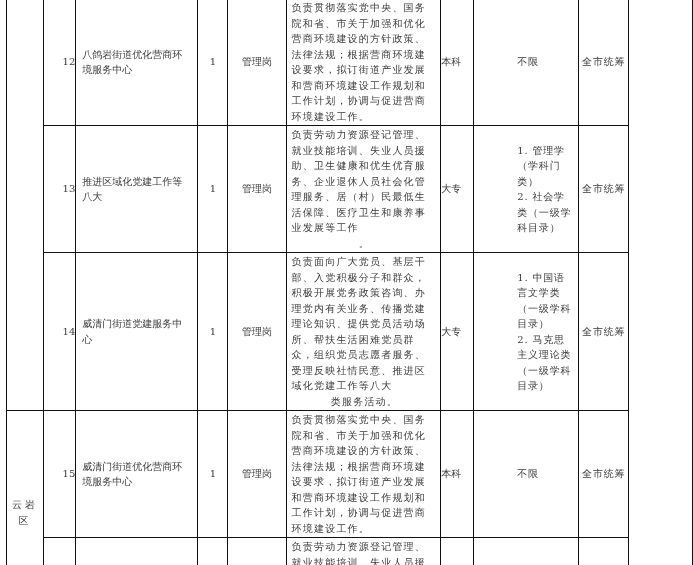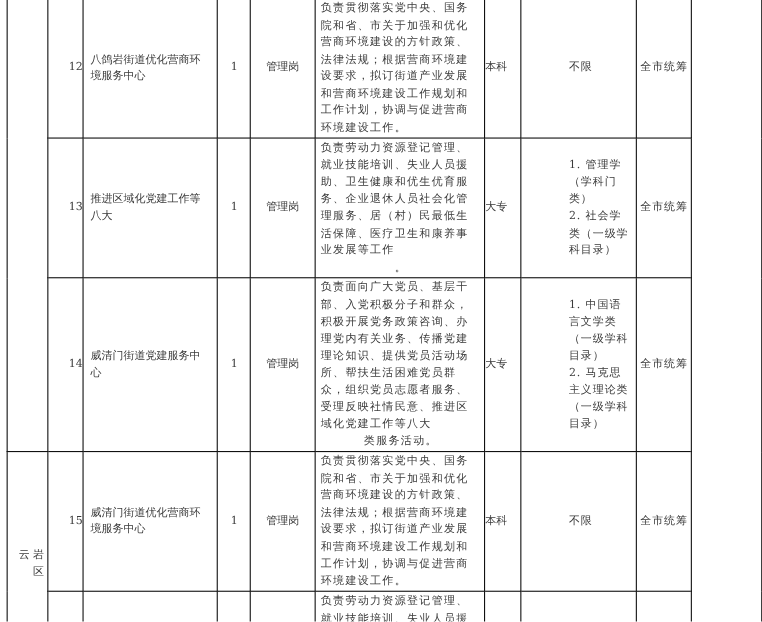--- a/index.html
+++ b/index.html
@@ -14,21 +14,21 @@
     .c-unit { width: 113px; text-align: left; padding: 0 6px !important; }
     .c-num { width: 30px; text-align: center; }
     .c-type { width: 59px; text-align: center; }
     .c-desc { width: 150px; text-align: left; padding: 1px 3px 1px 5px !important;
               letter-spacing: 1.2px; font-size: 10px; line-height: 15.7px; }
     .c-edu { width: 33px; text-align: left; }
     .c-major { width: 96px; text-align: left; padding: 0 6px 0 3px !important;
                font-size: 10px; line-height: 14.5px; letter-spacing: 0.8px; }
     .c-scope { width: 51px; text-align: center; letter-spacing: 0.8px; }
     .c-note { width: 65px; }
-    .dist-label { display: block; width: 100%; text-align: right; margin-top: 180px; letter-spacing: 3px; }
+    .dist-label { display: block; width: 100%; text-align: center; margin-top: 180px; letter-spacing: 3px; }
     .desc-end { display: block; text-align: center; }
     .major-line { display: block; margin-left: 40px; }
   </style>
 </head>
 <body>
 
 <table class="jobs">
 
   <tbody>
       <tr style="height:113px;">

